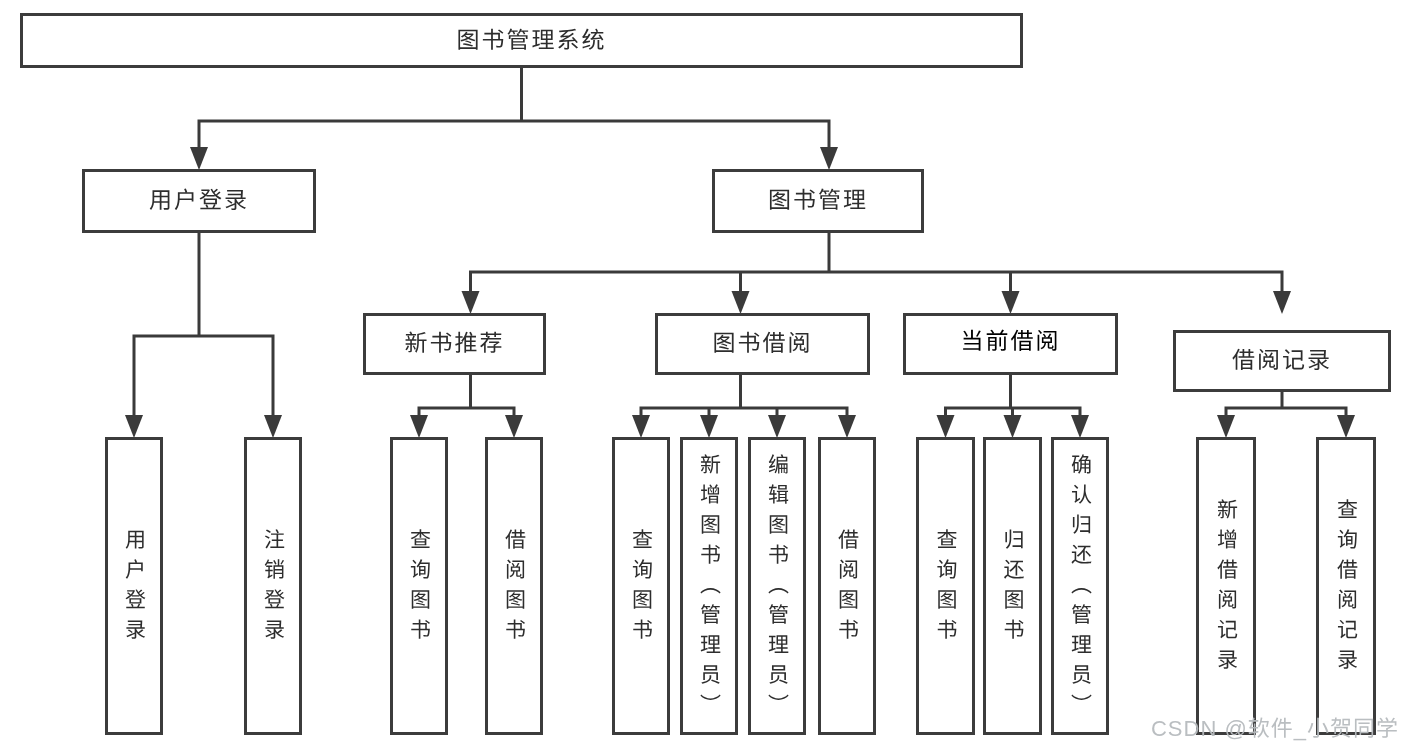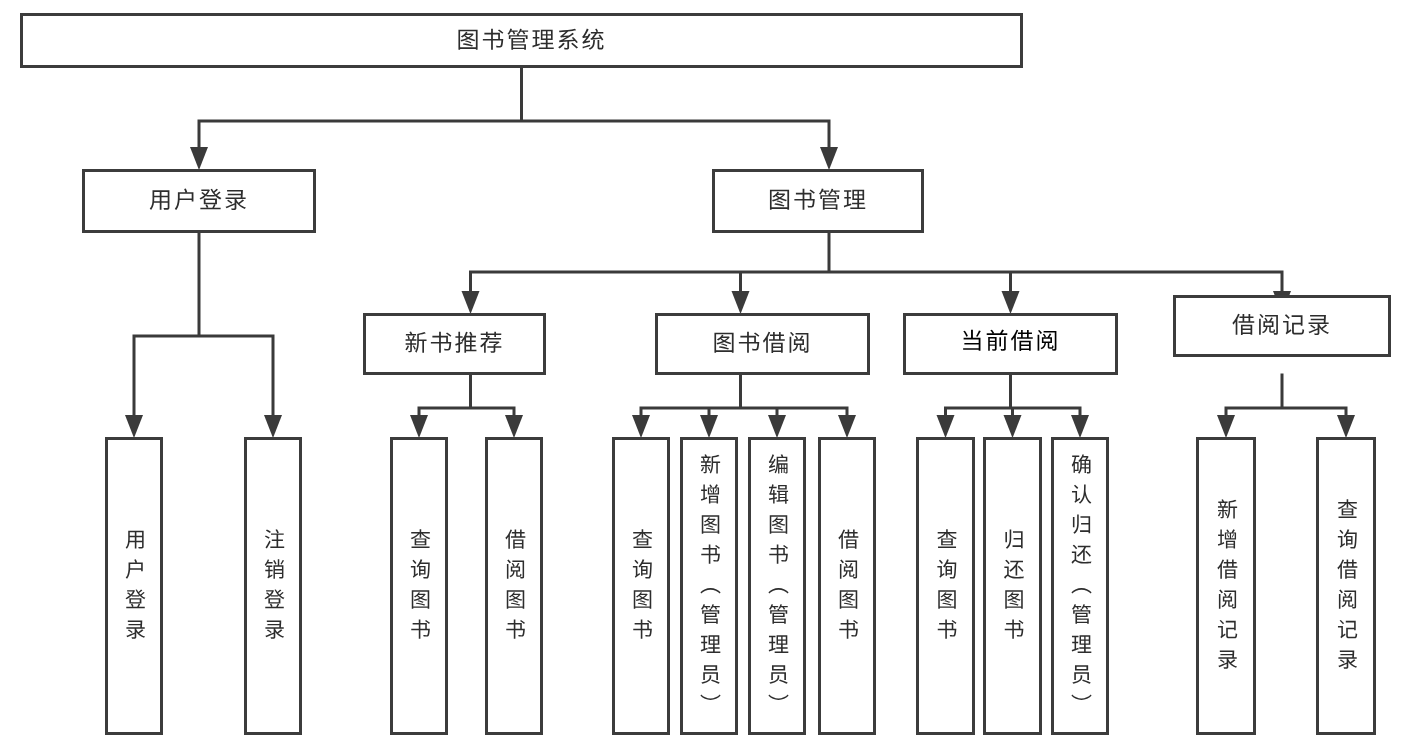--- a/index.html
+++ b/index.html
@@ -90,21 +90,21 @@
       </div>
       <div class="node" style="left: 363px; top: 313px; width: 183px; height: 62px; border-color: rgb(60, 60, 60); color: rgb(45, 45, 45);">
         <span class="label">新书推荐</span>
       </div>
       <div class="node" style="left: 655px; top: 313px; width: 215px; height: 62px; border-color: rgb(60, 60, 60); color: rgb(45, 45, 45);">
         <span class="label">图书借阅</span>
       </div>
       <div class="node" style="left: 903px; top: 313px; width: 215px; height: 62px; border-color: rgb(60, 60, 60); color: #000000; font-family: Liberation Mono, monospace;">
         <span class="label">当前借阅</span>
       </div>
-      <div class="node" style="left: 1173px; top: 295px; width: 218px; height: 62px; border-color: rgb(60, 60, 60); color: rgb(45, 45, 45);">
+      <div class="node" style="left: 1173px; top: 330px; width: 218px; height: 62px; border-color: rgb(60, 60, 60); color: rgb(45, 45, 45);">
         <span class="label">借阅记录</span>
       </div>
       <div class="node vertical" style="left: 105px; top: 437px; width: 58px; height: 298px; border-color: rgb(60, 60, 60); color: rgb(45, 45, 45);">
         <span class="label">用户登录</span>
       </div>
       <div class="node vertical" style="left: 244px; top: 437px; width: 58px; height: 298px; border-color: rgb(60, 60, 60); color: rgb(45, 45, 45);">
         <span class="label">注销登录</span>
       </div>
       <div class="node vertical" style="left: 390px; top: 437px; width: 58px; height: 298px; border-color: rgb(60, 60, 60); color: rgb(45, 45, 45);">
         <span class="label">查询图书</span>
@@ -133,13 +133,14 @@
       <div class="node vertical" style="left: 1051px; top: 437px; width: 58px; height: 298px; border-color: rgb(60, 60, 60); color: rgb(45, 45, 45);">
         <span class="label">确认归还（管理员）</span>
       </div>
       <div class="node vertical" style="left: 1196px; top: 437px; width: 60px; height: 298px; border-color: rgb(60, 60, 60); color: rgb(45, 45, 45);">
         <span class="label">新增借阅记录</span>
       </div>
       <div class="node vertical" style="left: 1316px; top: 437px; width: 60px; height: 298px; border-color: rgb(60, 60, 60); color: rgb(45, 45, 45);">
         <span class="label">查询借阅记录</span>
       </div>
     </div>
+  <div class="watermark">CSDN @软件_小贺同学</div>
 </div>
 
 </body></html>

